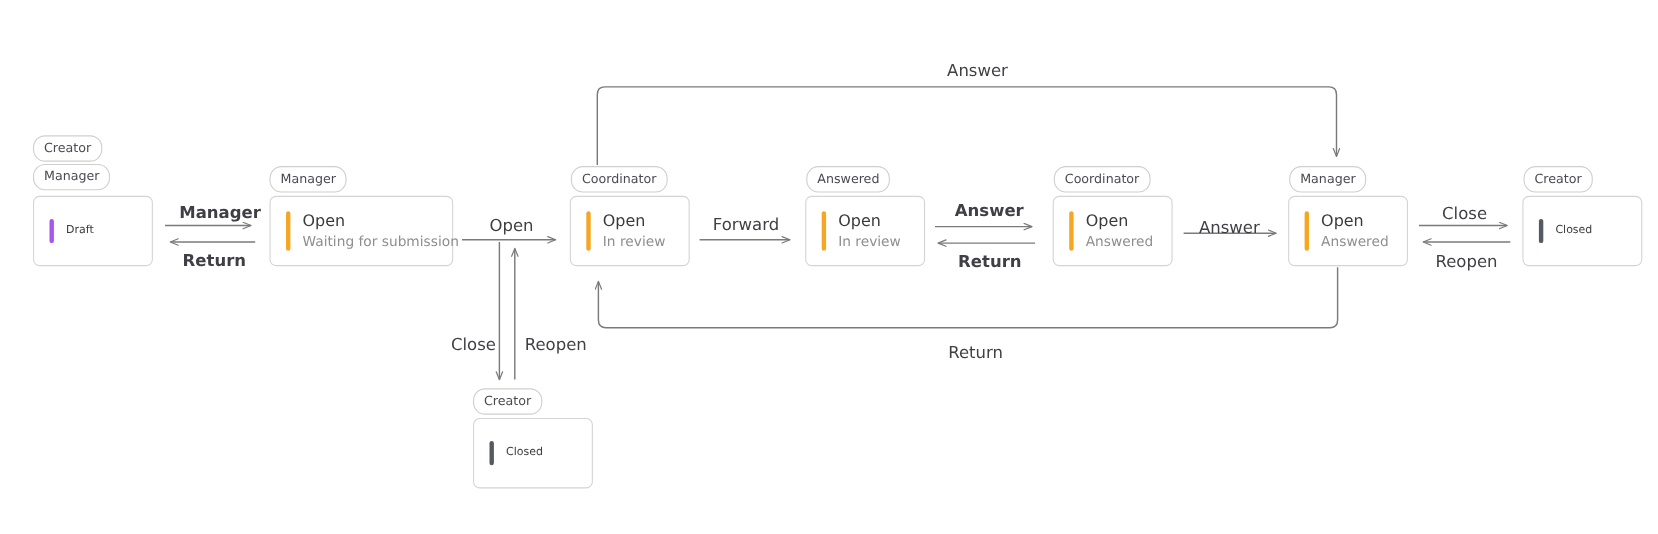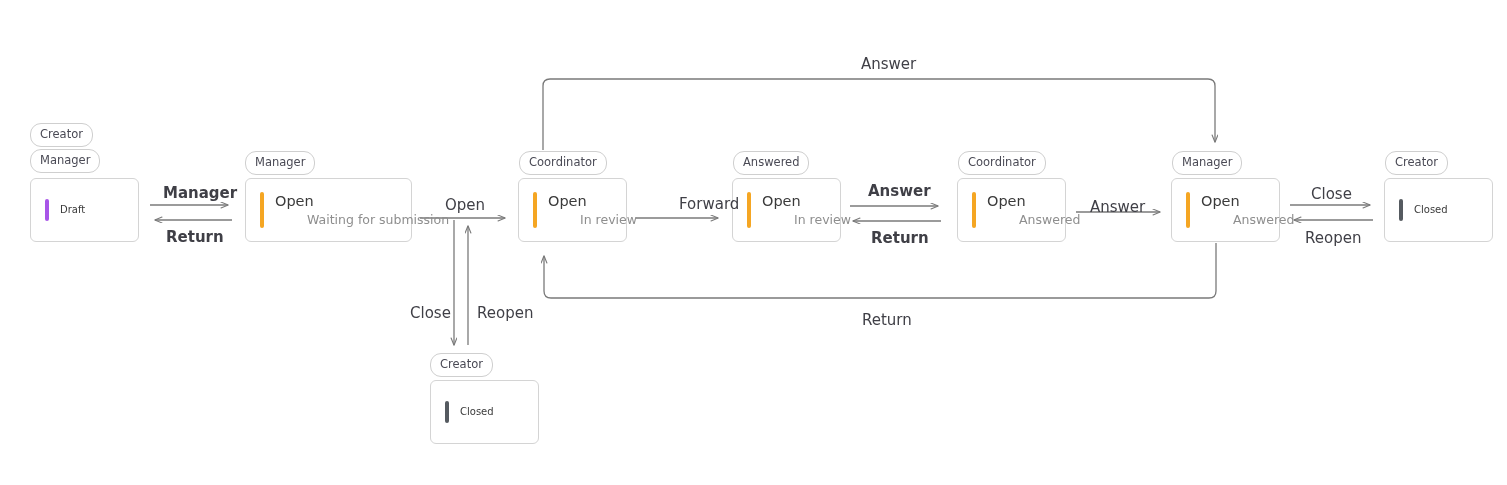--- a/index.html
+++ b/index.html
@@ -42,21 +42,20 @@
   .node-title {
     font-size: 14.5px;
     color: #3a3a3a;
     white-space: nowrap;
   }
   .node-sub {
     font-size: 12.5px;
     color: #8e8e8e;
     white-space: nowrap;
     margin-top: 1px;
-    margin-left: 32px;
   }
   .node.single .node-accent { height: 22px; }
   .node.single .node-title { font-size: 10px; }
 
   
   .badge {
     position: absolute;
     box-sizing: border-box;
     border: 1px solid #cfcfcf;
     border-radius: 11px;
@@ -208,21 +207,21 @@
   </div>
 
   <div class="edge-label" style="left:163px; top:184px;">Manager</div>
   <div class="edge-label" style="left:166px; top:228px;">Return</div>
 
   <div class="edge-label plain" style="left:445px; top:196px;">Open</div>
 
   <div class="edge-label plain" style="left:410px; top:304px;">Close</div>
   <div class="edge-label plain" style="left:477px; top:304px;">Reopen</div>
 
-  <div class="edge-label plain" style="left:648px; top:195px;margin-left:31px;">Forward</div>
+  <div class="edge-label plain" style="left:648px; top:195px;">Forward</div>
 
   <div class="edge-label" style="left:868px; top:182px;">Answer</div>
   <div class="edge-label" style="left:871px; top:229px;">Return</div>
 
   <div class="edge-label plain" style="left:1090px; top:198px;">Answer</div>
 
   <div class="edge-label plain" style="left:1311px; top:185px;">Close</div>
   <div class="edge-label plain" style="left:1305px; top:229px;">Reopen</div>
 
   <div class="edge-label plain" style="left:861px; top:55px;">Answer</div>

